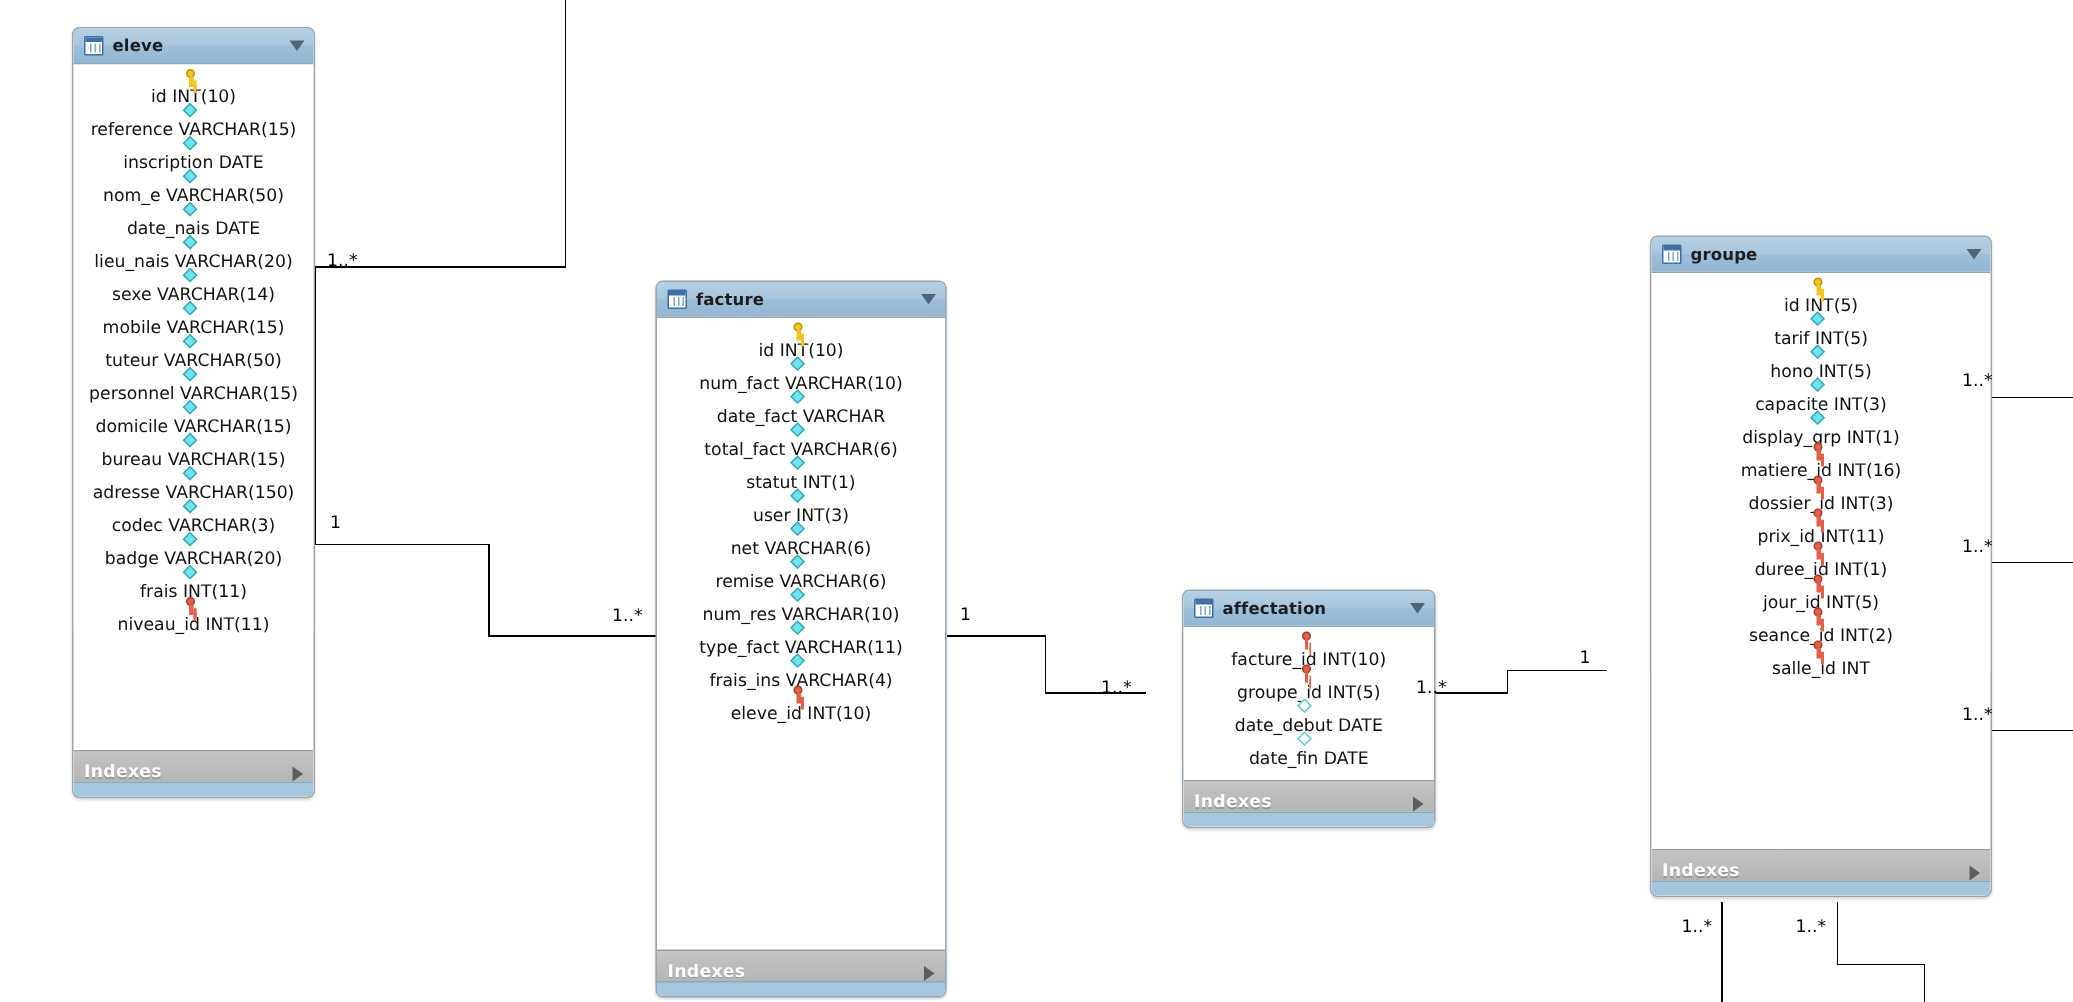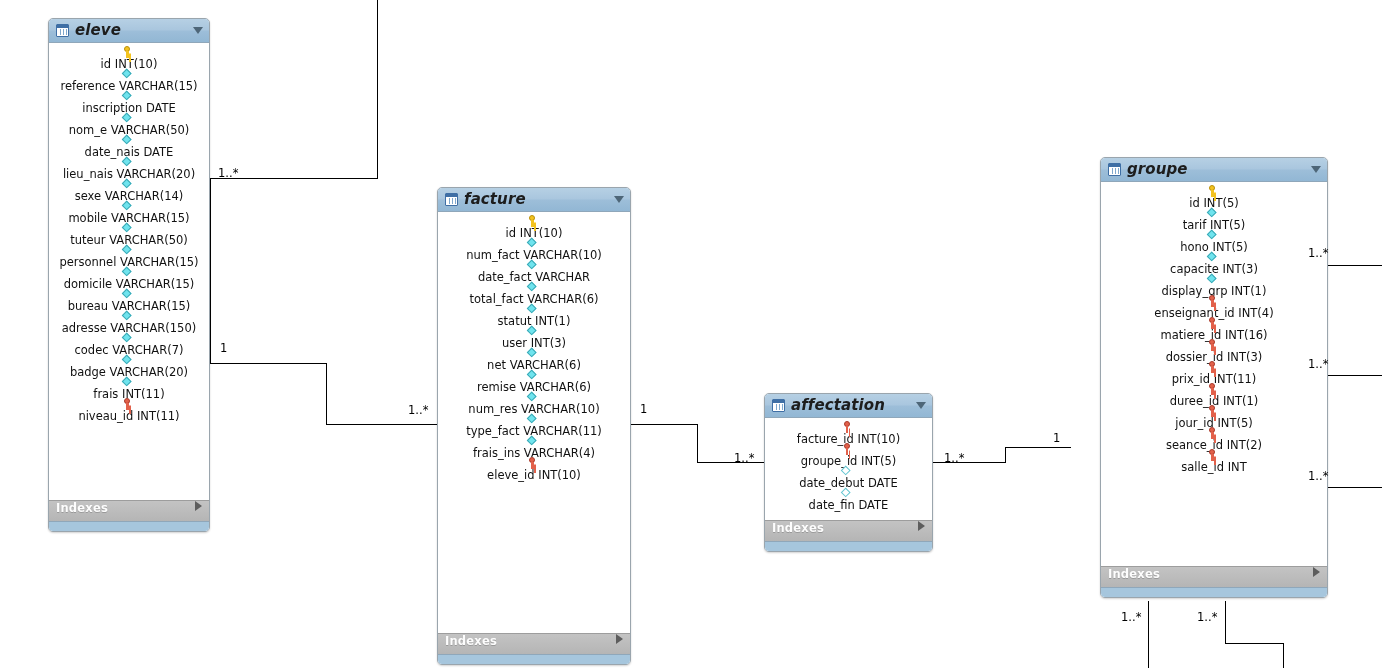--- a/index.html
+++ b/index.html
@@ -39,22 +39,22 @@
     background:#ffffff;border:1.5px solid #3f6fa5;border-radius:1px;box-sizing:border-box;
   }
   .tbl-ico::before{
     content:"";position:absolute;left:0;top:0;right:0;height:2.5px;background:#3f6fa5;
   }
   .tbl-ico::after{
     content:"";position:absolute;left:2.5px;top:3.5px;width:1.2px;height:6px;
     background:#7fa8cd;box-shadow:3px 0 0 #7fa8cd, 6px 0 0 #7fa8cd;
   }
   .tbl-nm{
-    font-size:15px;font-weight:bold;color:#1d1d1d;flex:1 1 auto;
-    letter-spacing:.1px;line-height:1;font-style:italic;
+    font-size:11px;font-weight:bold;color:#1d1d1d;flex:1 1 auto;
+    letter-spacing:.1px;line-height:1;
   }
   .tri-dn{
     width:0;height:0;flex:0 0 auto;
     border-left:5.5px solid transparent;border-right:5.5px solid transparent;
     border-top:7px solid #4e6678;
   }
   .tbl-bd{background:#fff;padding:2px 0 0 0;}
   .col{
     height:22px;display:flex;align-items:center;padding:0 6px 0 6px;
     font-size:11.5px;color:#111;white-space:nowrap;box-sizing:border-box;flex-direction:column;
@@ -88,21 +88,21 @@
   .ic-dian::before{
     content:"";position:absolute;left:1.6px;top:3.4px;width:7.4px;height:7.4px;
     background:#ffffff;border:1px solid #63c6d2;transform:rotate(45deg);box-sizing:border-box;
   }
 
   .tbl-ft{
     position:absolute;left:0;right:0;bottom:0;
     background:#ffffff;
   }
   .idx{
-    height:21px;display:flex;align-items:flex-start;padding:0 7px;
+    height:21px;display:flex;align-items:flex-end;padding:0 7px;
     background:linear-gradient(to bottom,#c3c3c3 0%,#b5b5b5 100%);
     border-top:1px solid #9d9d9d;box-sizing:border-box;
   }
   .idx-lb{
     flex:1 1 auto;font-size:11.5px;color:#fdfdfd;font-weight:600;letter-spacing:.2px;
     text-shadow:0 1px 0 rgba(0,0,0,.18);
   }
   .tri-rt{
     width:0;height:0;flex:0 0 auto;
     border-top:5.5px solid transparent;border-bottom:5.5px solid transparent;
@@ -183,21 +183,21 @@
           <div class="col">
             <span class="col-ico ic-dia"></span>
             <span>bureau VARCHAR(15)</span>
           </div>
           <div class="col">
             <span class="col-ico ic-dia"></span>
             <span>adresse VARCHAR(150)</span>
           </div>
           <div class="col">
             <span class="col-ico ic-dia"></span>
-            <span>codec VARCHAR(7)</span>
+            <span>codec VARCHAR(3)</span>
           </div>
           <div class="col">
             <span class="col-ico ic-dia"></span>
             <span>badge VARCHAR(20)</span>
           </div>
           <div class="col">
             <span class="col-ico ic-dia"></span>
             <span>frais INT(11)</span>
           </div>
           <div class="col">
@@ -270,21 +270,21 @@
           </div>
         </div>
         <div class="tbl-ft">
           <div class="idx">
             <span class="idx-lb">Indexes</span>
             <span class="tri-rt"></span>
           </div>
           <div class="strip"></div>
         </div>
       </div>
-      <div class="tbl" style="left: 764px; top: 393px; width: 169px; height: 159px;">
+      <div class="tbl" style="left: 788px; top: 393px; width: 169px; height: 159px;">
         <div class="tbl-hd">
           <span class="tbl-ico"></span>
           <span class="tbl-nm">affectation</span>
           <span class="tri-dn"></span>
         </div>
         <div class="tbl-bd">
           <div class="col">
             <span class="col-ico ic-fk"></span>
             <span>facture_id INT(10)</span>
           </div>
@@ -328,24 +328,20 @@
             <span class="col-ico ic-dia"></span>
             <span>hono INT(5)</span>
           </div>
           <div class="col">
             <span class="col-ico ic-dia"></span>
             <span>capacite INT(3)</span>
           </div>
           <div class="col">
             <span class="col-ico ic-dia"></span>
             <span>display_grp INT(1)</span>
-          </div>
-          <div class="col">
-            <span class="col-ico ic-fk"></span>
-            <span>enseignant_id INT(4)</span>
           </div>
           <div class="col">
             <span class="col-ico ic-fk"></span>
             <span>matiere_id INT(16)</span>
           </div>
           <div class="col">
             <span class="col-ico ic-fk"></span>
             <span>dossier_id INT(3)</span>
           </div>
           <div class="col">

